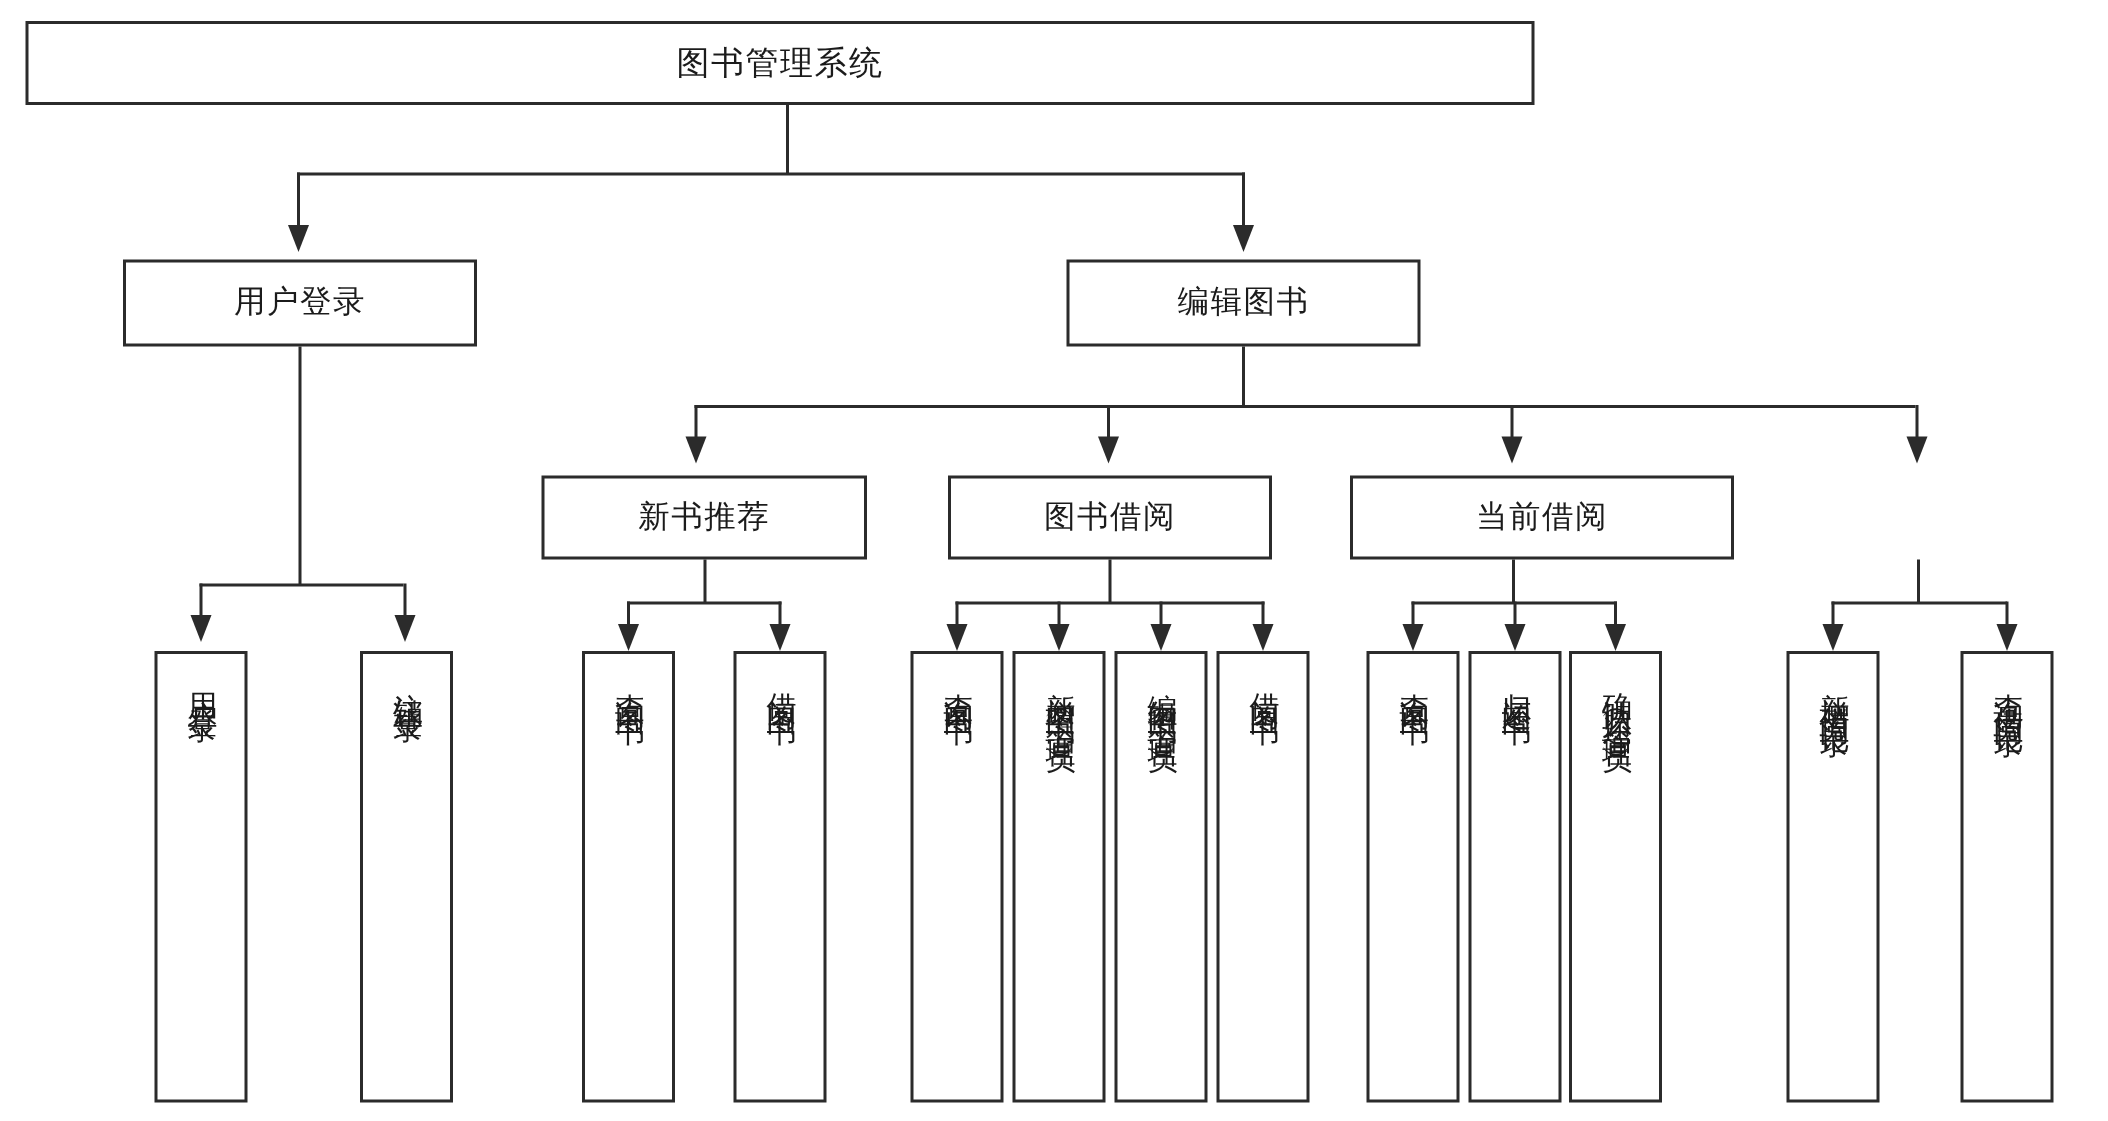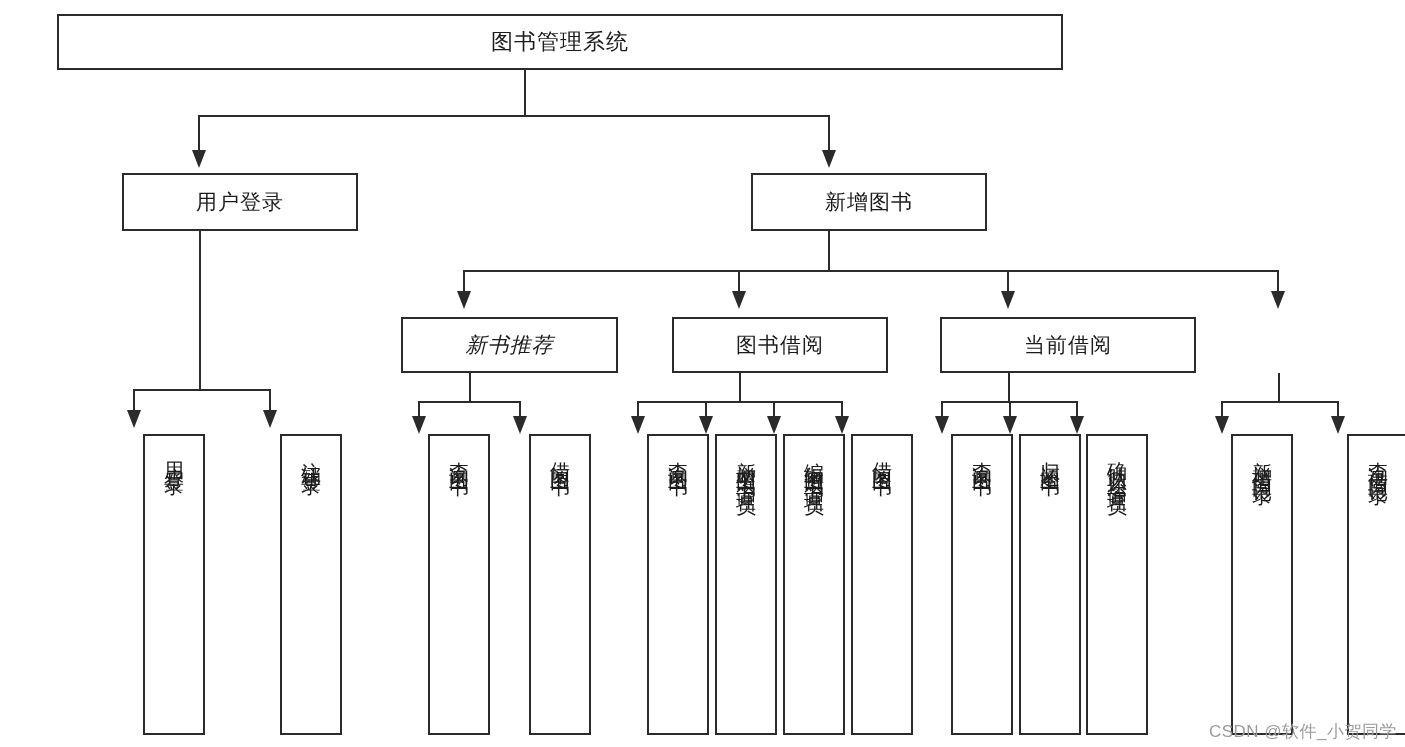--- a/index.html
+++ b/index.html
@@ -21,21 +21,20 @@
   
   .node {
     position: absolute;
     box-sizing: border-box;
     border: 2px solid #2b2b2b;
     background: #ffffff;
     display: flex;
     align-items: center;
     justify-content: center;
     color: #1b1b1b;
-    margin-left: 40px;
   }
   .node.horiz {
     font-size: 21px;
     letter-spacing: 1px;
     line-height: 1.2;
     text-align: center;
   }
   .node.root {
     font-size: 22px;
   }
@@ -97,21 +96,21 @@
   <div class="arrow" style="left:192px; top:150px;"></div>
 
   <div class="vline" style="left:828px; top:115px; width:2px; height:36px;"></div>
   <div class="arrow" style="left:822px; top:150px;"></div>
 
   <div class="node horiz" style="left:82px; top:173px; width:236px; height:58px;">
     <span>用户登录</span>
   </div>
 
   <div class="node horiz" style="left:711px; top:173px; width:236px; height:58px;">
-    <span>新增图书</span>
+    <span>编辑图书</span>
   </div>
 
   <div class="vline" style="left:199px; top:231px; width:2px; height:159px;"></div>
   <div class="hline" style="left:133px; top:389px; width:136px; height:2px;"></div>
   <div class="vline" style="left:133px; top:389px; width:2px; height:22px;"></div>
   <div class="arrow" style="left:127px; top:410px;"></div>
   <div class="vline" style="left:269px; top:389px; width:2px; height:22px;"></div>
   <div class="arrow" style="left:263px; top:410px;"></div>
 
   <div class="vline" style="left:828px; top:231px; width:2px; height:40px;"></div>
@@ -122,21 +121,21 @@
 
   <div class="vline" style="left:738px; top:270px; width:2px; height:22px;"></div>
   <div class="arrow" style="left:732px; top:291px;"></div>
 
   <div class="vline" style="left:1007px; top:270px; width:2px; height:22px;"></div>
   <div class="arrow" style="left:1001px; top:291px;"></div>
 
   <div class="vline" style="left:1277px; top:270px; width:2px; height:22px;"></div>
   <div class="arrow" style="left:1271px; top:291px;"></div>
 
-  <div class="node horiz" style="left:361px; top:317px; width:217px; height:56px;font-style:italic;">
+  <div class="node horiz" style="left:361px; top:317px; width:217px; height:56px;">
     <span>新书推荐</span>
   </div>
   <div class="node horiz" style="left:632px; top:317px; width:216px; height:56px;">
     <span>图书借阅</span>
   </div>
   <div class="node horiz" style="left:900px; top:317px; width:256px; height:56px;">
     <span>当前借阅</span>
   </div>
 
   <div class="vline" style="left:469px; top:373px; width:2px; height:29px;"></div>
@@ -210,15 +209,14 @@
     <span class="vtext">确认归还（管理员）</span>
   </div>
 
   <div class="node leaf" style="left:1191px; top:434px; width:62px; height:301px;">
     <span class="vtext">新增借阅记录</span>
   </div>
   <div class="node leaf" style="left:1307px; top:434px; width:62px; height:301px;">
     <span class="vtext">查询借阅记录</span>
   </div>
 
-  <div id="watermark">CSDN @软件_小贺同学</div>
 
 </div>
 
 </body></html>

